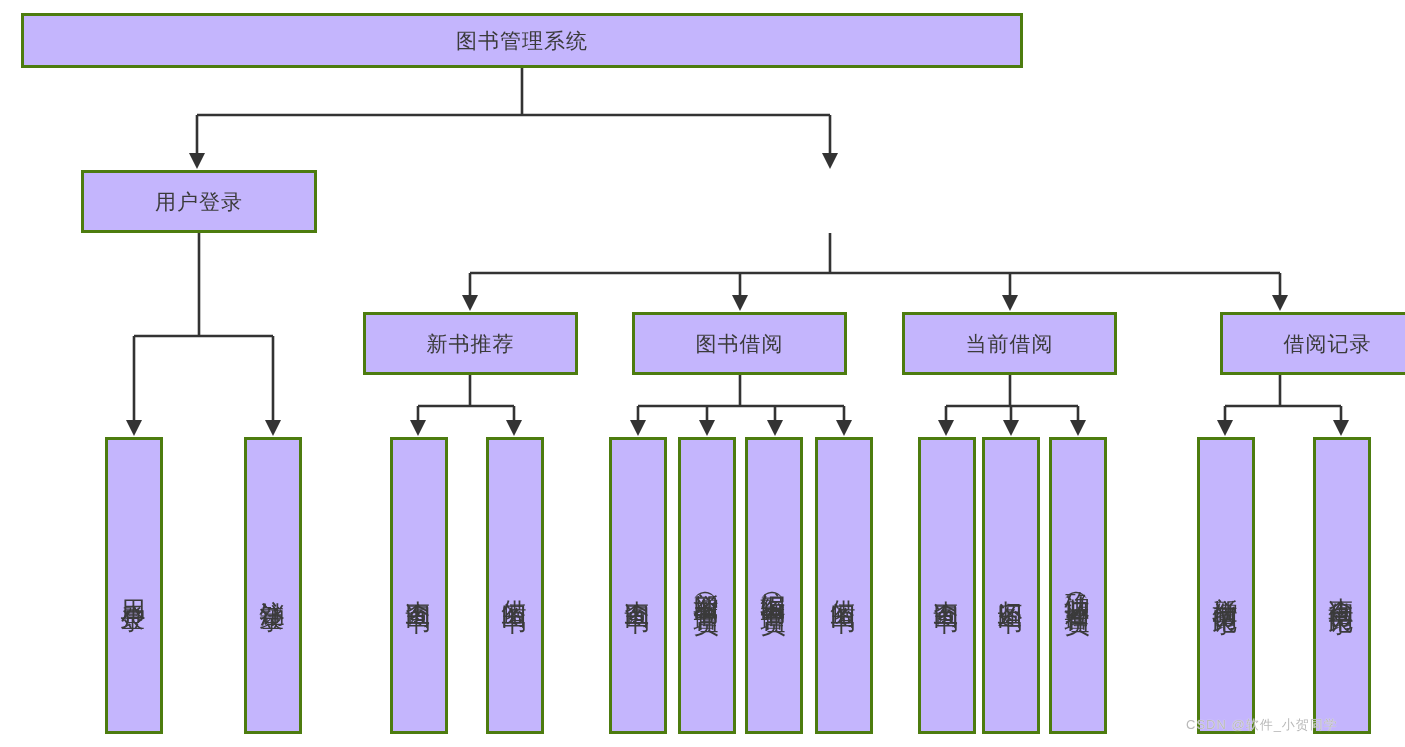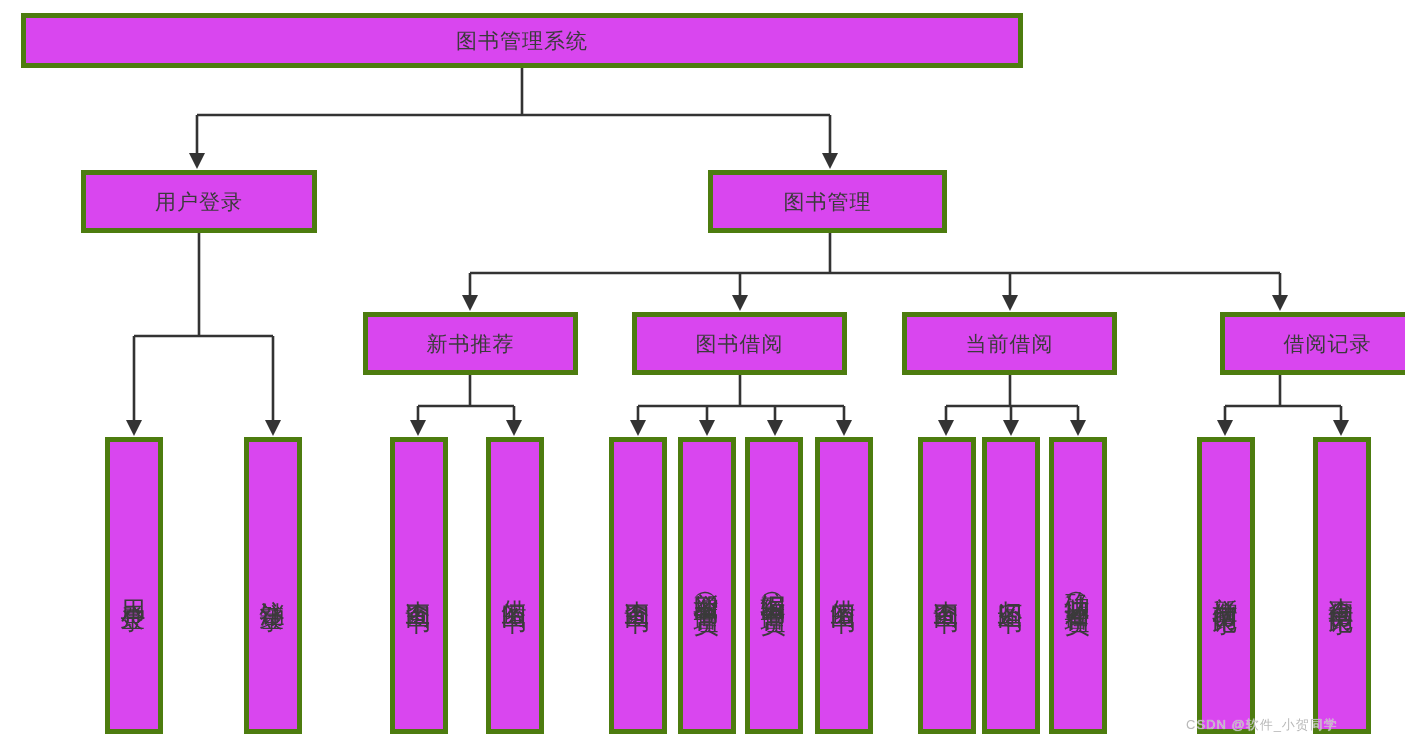--- a/index.html
+++ b/index.html
@@ -12,22 +12,22 @@
     overflow: hidden;
     font-family: "Liberation Sans", "DejaVu Sans", sans-serif;
   }
   .wires {
     position: absolute;
     left: 0; top: 0;
     width: 1405px; height: 747px;
   }
   .box {
     position: absolute;
-    background: #d946ef;
-    border: 5px solid #4d7c0f;
+    background: #c4b5fd;
+    border: 3px solid #4d7c0f;
     box-sizing: border-box;
     display: flex;
     align-items: center;
     justify-content: center;
     color: #3b3b3b;
   }
   .h-box { font-size: 21px; letter-spacing: 1px; }
   .lv1 { left: 21px;  top: 13px;  width: 1002px; height: 55px; }
   .lv2 { top: 170px; height: 63px; }
   .lv3 { top: 312px; height: 63px; width: 215px; }
@@ -98,23 +98,20 @@
     </g>
   </svg>
 
   <div class="box h-box lv1">
     <span>图书管理系统</span>
   </div>
 
   <div class="box h-box lv2" style="left:81px; width:236px;">
     <span>用户登录</span>
   </div>
-  <div class="box h-box lv2" style="left:708px; width:239px;">
-    <span>图书管理</span>
-  </div>
 
   <div class="box h-box lv3" style="left:632px;">
     <span>图书借阅</span>
   </div>
   <div class="box h-box lv3" style="left:363px;">
     <span>新书推荐</span>
   </div>
   <div class="box h-box lv3" style="left:902px;text-align:right;">
     <span>当前借阅</span>
   </div>

